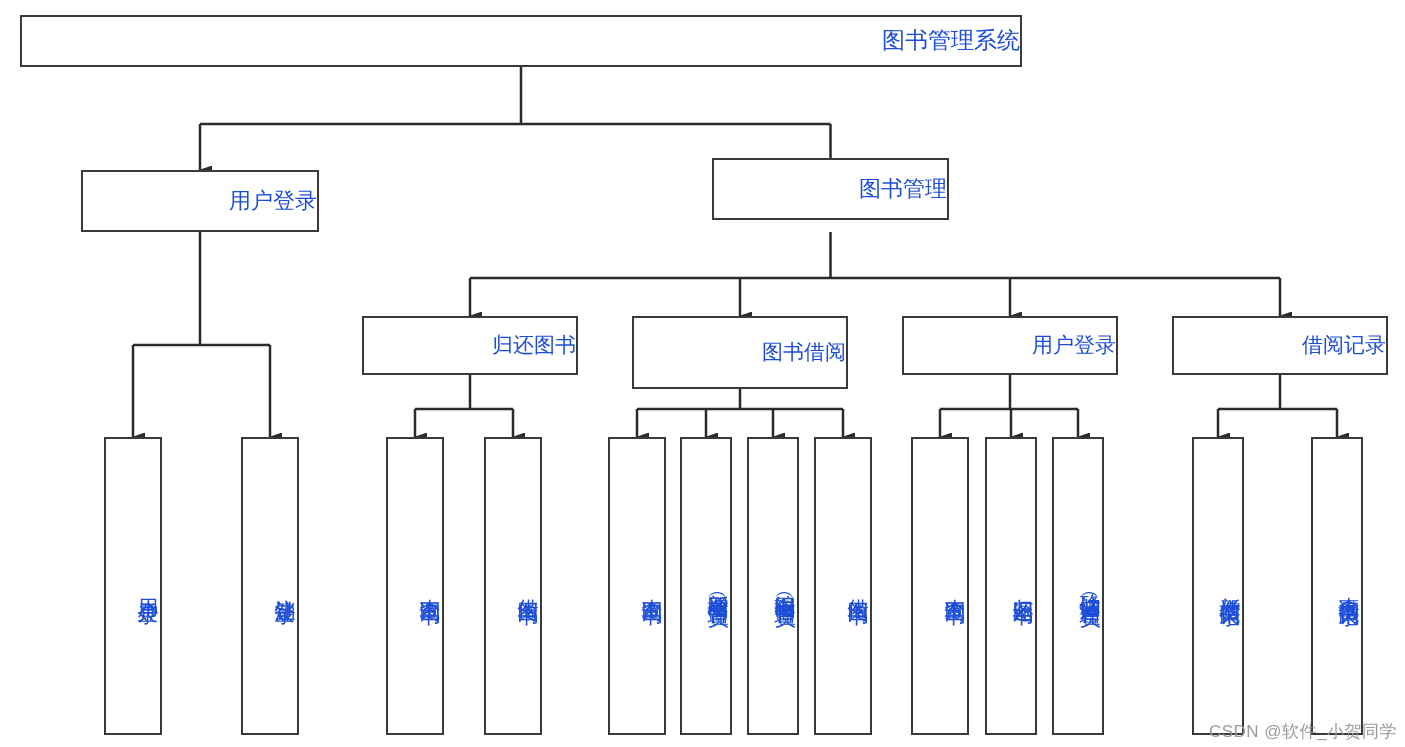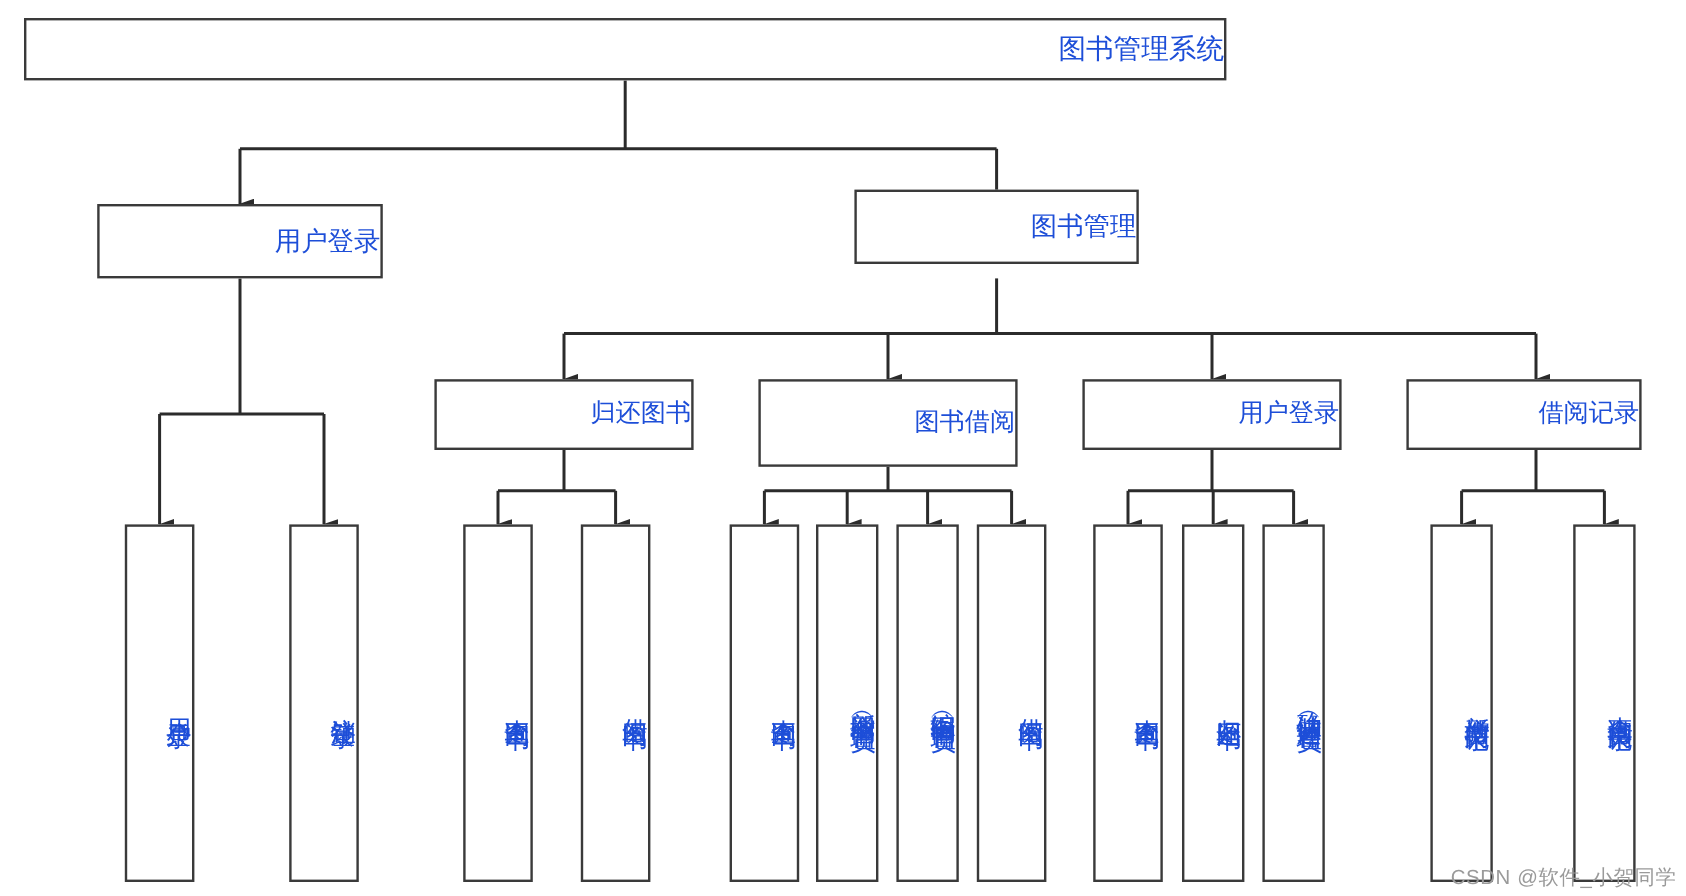--- a/index.html
+++ b/index.html
@@ -124,21 +124,21 @@
       </div>
       <div class="node level2" style="left: 362px; top: 316px; width: 216px; height: 59px;">
         <span class="label">归还图书</span>
       </div>
       <div class="node level2" style="left: 632px; top: 316px; width: 216px; height: 73px;">
         <span class="label">图书借阅</span>
       </div>
       <div class="node level2" style="left: 902px; top: 316px; width: 216px; height: 59px;">
         <span class="label">用户登录</span>
       </div>
-      <div class="node level2" style="left: 1172px; top: 316px; width: 196px; height: 59px;">
+      <div class="node level2" style="left: 1172px; top: 316px; width: 216px; height: 59px;">
         <span class="label">借阅记录</span>
       </div>
       <div class="node leaf" style="left: 104px; top: 437px; width: 58px; height: 298px;">
         <span class="label">用户登录</span>
       </div>
       <div class="node leaf" style="left: 241px; top: 437px; width: 58px; height: 298px;">
         <span class="label">注销登录</span>
       </div>
       <div class="node leaf" style="left: 386px; top: 437px; width: 58px; height: 298px;">
         <span class="label">查询图书</span>

